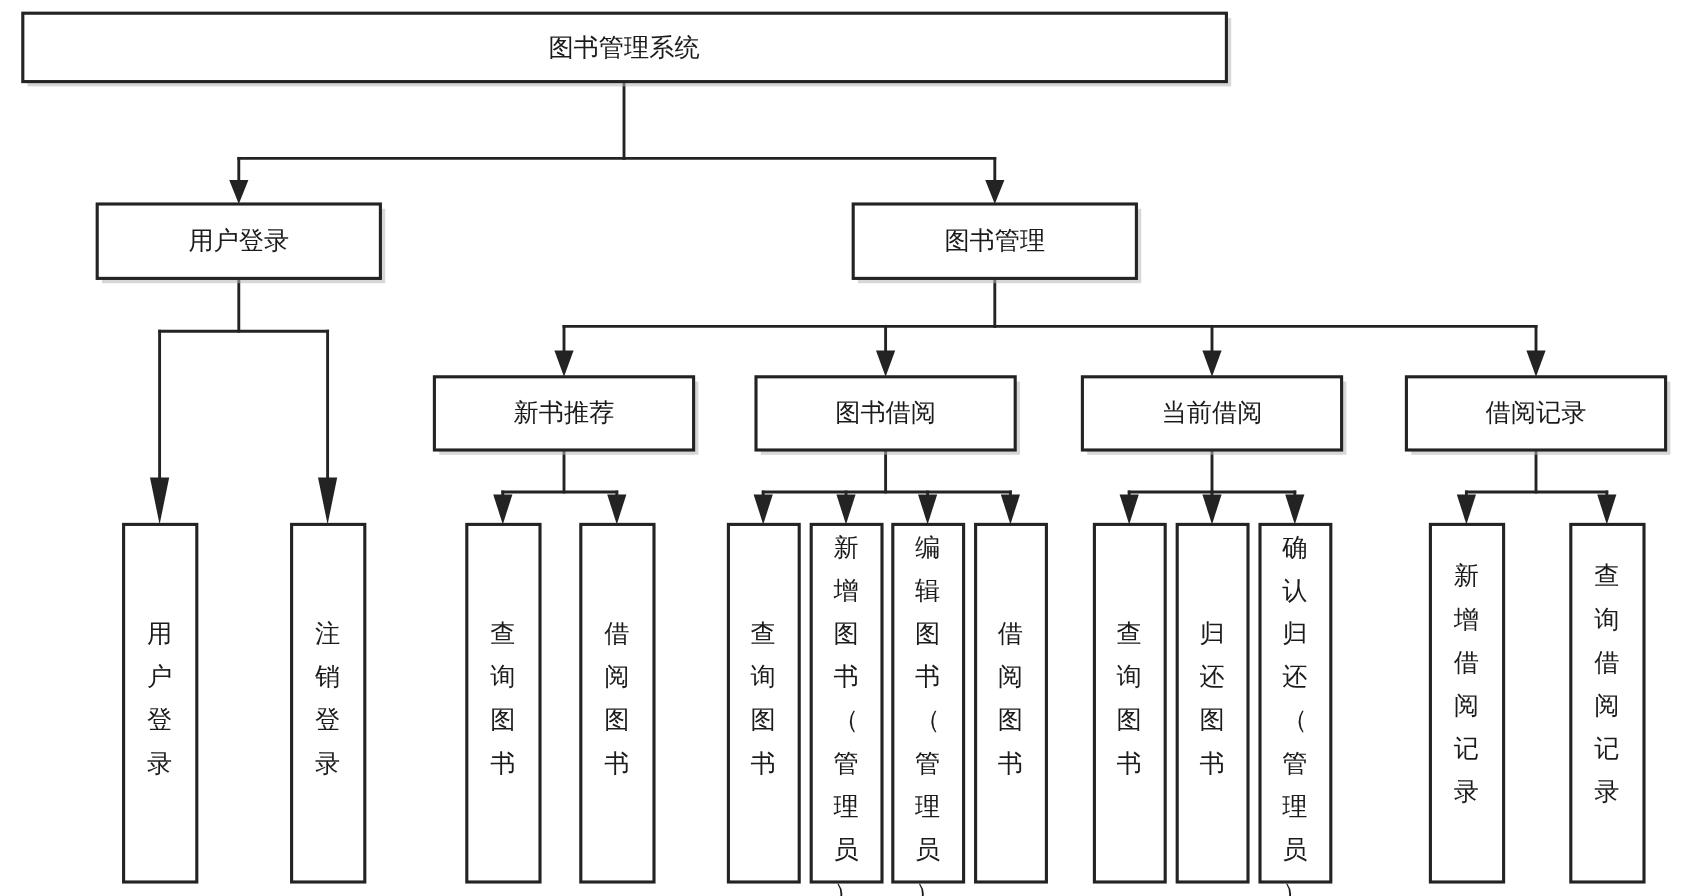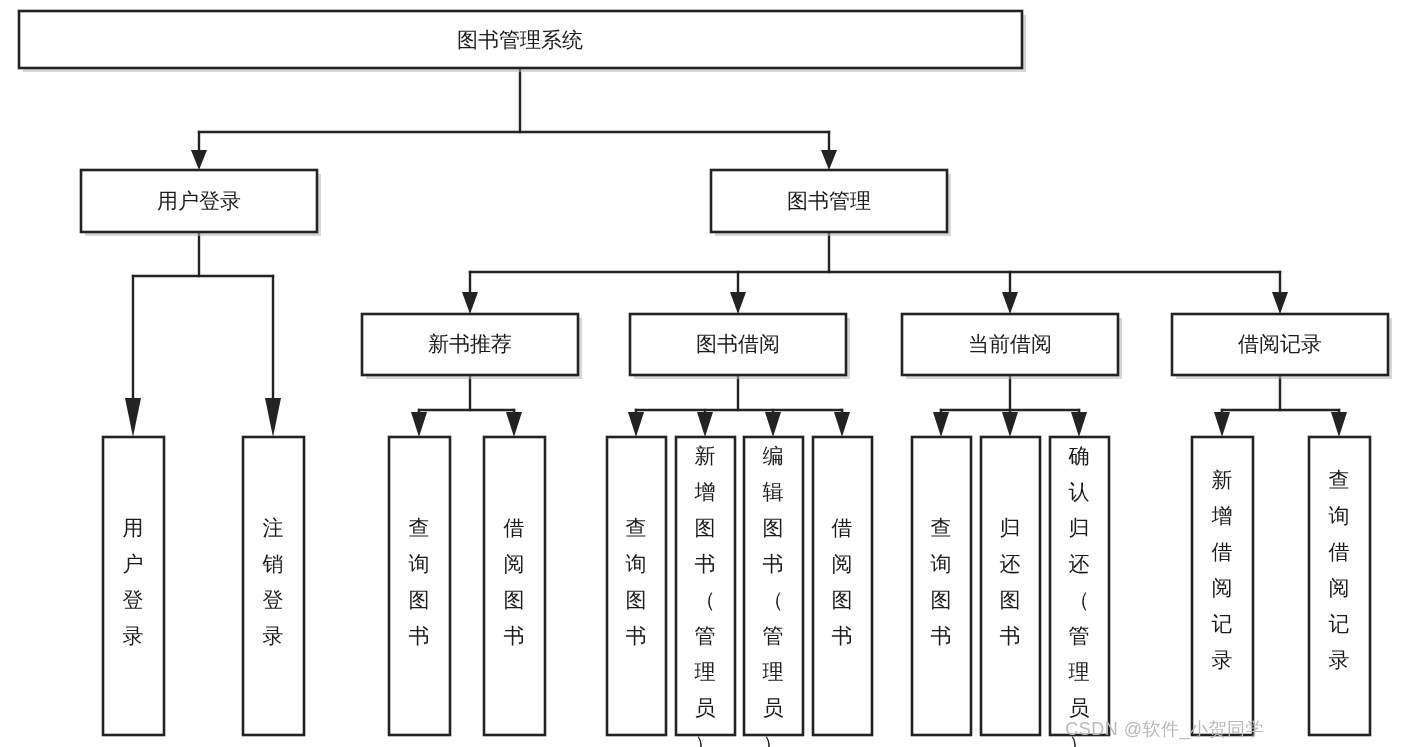--- a/index.html
+++ b/index.html
@@ -231,14 +231,13 @@
       <rect class="node-box" x="1192" y="437" width="61" height="298"></rect>
       <text class="leaf-label" x="1222" y="487"><tspan x="1222" y="487">新</tspan><tspan x="1222" y="523">增</tspan><tspan x="1222" y="559">借</tspan><tspan x="1222" y="595">阅</tspan><tspan x="1222" y="631">记</tspan><tspan x="1222" y="667">录</tspan></text>
     </g>
     <g>
       <rect class="node-box" x="1309" y="437" width="61" height="298"></rect>
       <text class="leaf-label" x="1339" y="487"><tspan x="1339" y="487">查</tspan><tspan x="1339" y="523">询</tspan><tspan x="1339" y="559">借</tspan><tspan x="1339" y="595">阅</tspan><tspan x="1339" y="631">记</tspan><tspan x="1339" y="667">录</tspan></text>
     </g>
 
   </svg>
 
-  <div class="watermark">CSDN @软件_小贺同学</div>
 </div>
 
 </body></html>

